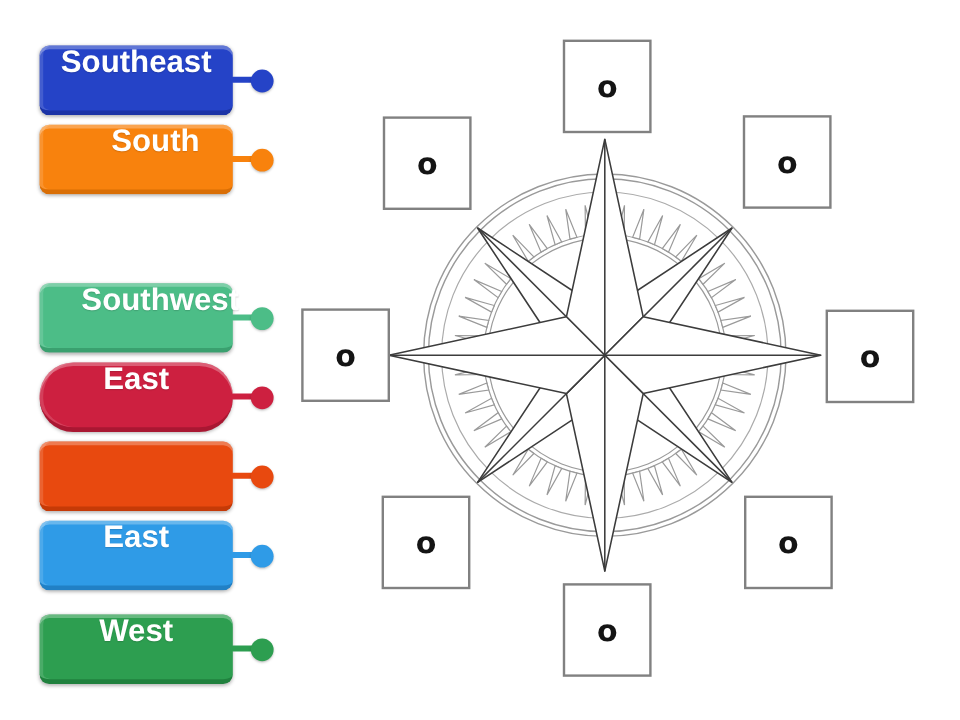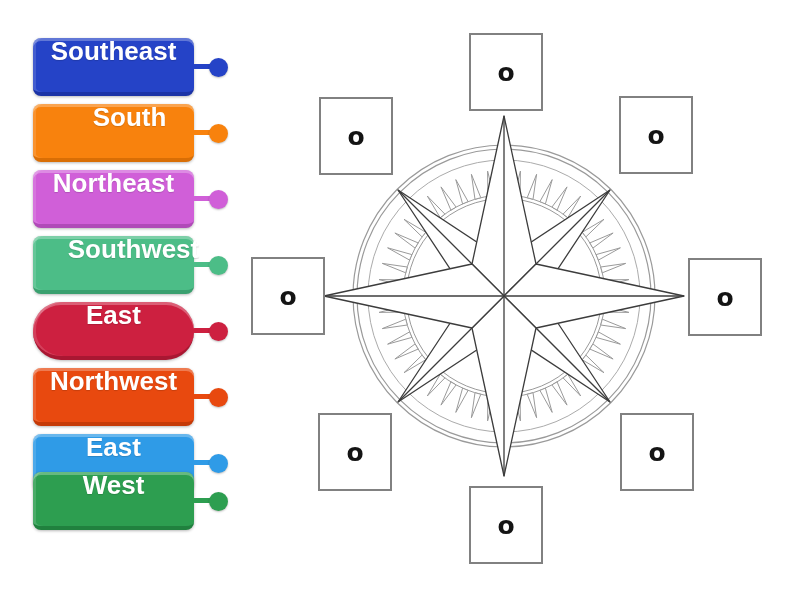--- a/index.html
+++ b/index.html
@@ -130,46 +130,40 @@
   <div class="chip" style="top: 38px; --c: #2543c7; --cd: #1b33a6;">
     <span class="chip-text">Southeast</span>
     <span class="stub"></span>
     <span class="dot"></span>
   </div>
   <div class="chip" style="top: 104px; padding-left: 32px; --c: #f8820d; --cd: #d96e05;">
     <span class="chip-text">South</span>
     <span class="stub"></span>
     <span class="dot"></span>
   </div>
-  <div class="chip" style="top: 170px; --c: #d05fd8; --cd: #b04ab8;">
-    <span class="chip-text">Northeast</span>
-    <span class="stub"></span>
-    <span class="dot"></span>
-  </div>
   <div class="chip" style="top: 236px; padding-left: 40px; --c: #4cbd87; --cd: #3aa06f;">
     <span class="chip-text">Southwest</span>
     <span class="stub"></span>
     <span class="dot"></span>
   </div>
   <div class="chip" style="top: 302px; border-radius: 28px; --c: #cd2040; --cd: #a91732;">
     <span class="chip-text">East</span>
     <span class="stub"></span>
     <span class="dot"></span>
   </div>
   <div class="chip" style="top: 368px; --c: #e8490f; --cd: #c53a07;">
-    <span class="chip-text">Northwest</span>
     <span class="stub"></span>
     <span class="dot"></span>
   </div>
   <div class="chip" style="top: 434px; --c: #2f9be7; --cd: #2180c5;">
     <span class="chip-text">East</span>
     <span class="stub"></span>
     <span class="dot"></span>
   </div>
-  <div class="chip" style="top: 472px; --c: #2d9e50; --cd: #20813e;">
+  <div class="chip" style="top: 512px; --c: #2d9e50; --cd: #20813e;">
     <span class="chip-text">West</span>
     <span class="stub"></span>
     <span class="dot"></span>
   </div>
 
   <div class="dz dz-top">
     <span class="marker">o</span>
   </div>
   <div class="dz dz-top-right">
     <span class="marker">o</span>

